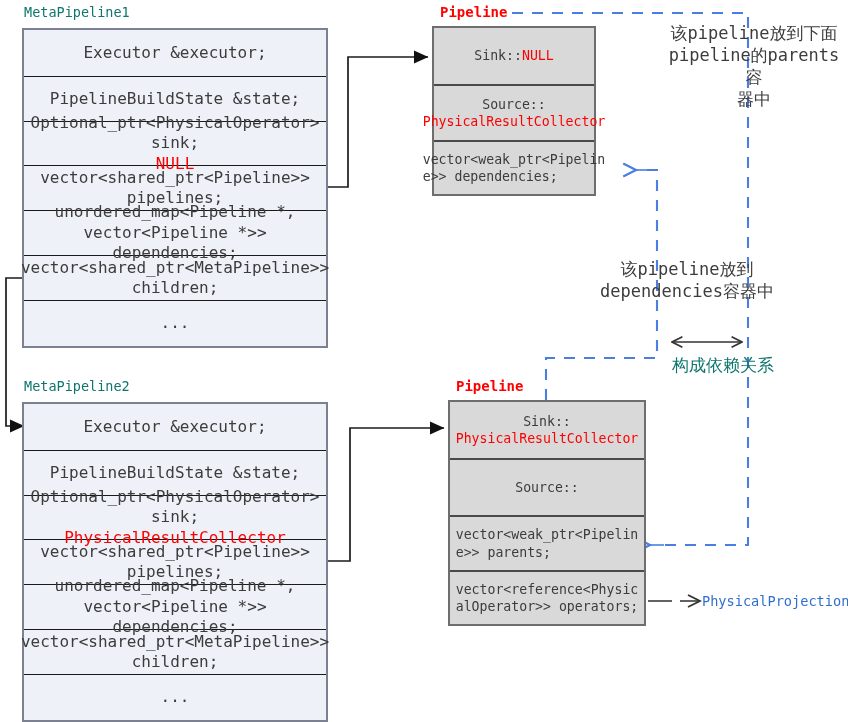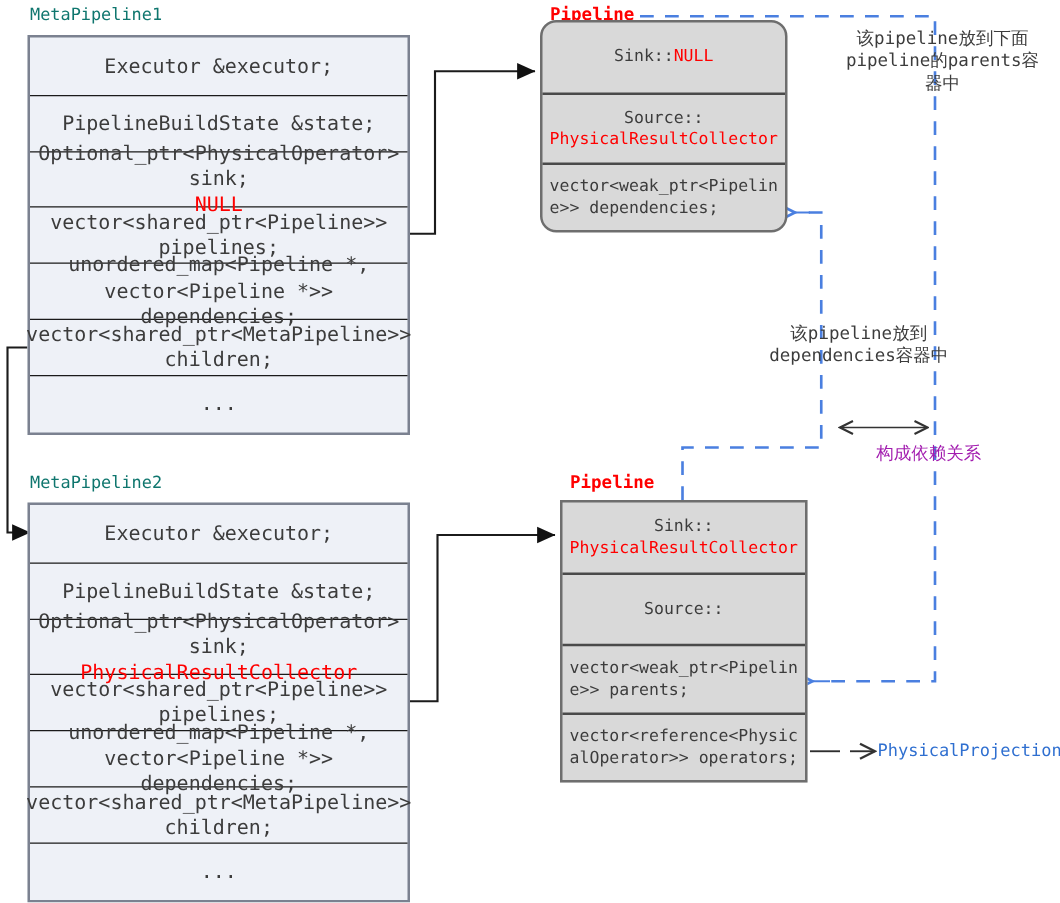--- a/index.html
+++ b/index.html
@@ -63,26 +63,26 @@
     padding:0 5px;
   }
   .pipe-row:last-child{border-bottom:none;}
   .pipe-row.leftal{justify-content:center;text-align:left;}
   .red{color:#ff0000;}
 
   
   .anno{
     position:absolute;
     text-align:center;
-    font-size:14px;
+    font-size:17px;
     line-height:1.30;
     color:#3c3c3c;
     white-space:pre-line;
   }
-  .anno.blue-txt{color:#a21caf;white-space:nowrap;margin-left:29px;}
+  .anno.blue-txt{color:#0f766e;white-space:nowrap;}
   .anno.blue-link{color:#2f6fd0;white-space:nowrap;font-size:13.6px;}
 </style>
 </head>
 <body>
 
 <div class="canvas">
 
   <svg class="wires" viewBox="0 0 848 722">
     <defs>
       <marker id="arrHead" markerWidth="9" markerHeight="9" refX="8.4" refY="4.5" orient="auto">
@@ -189,21 +189,21 @@
       <span style="white-space:pre-line;">vector&lt;shared_ptr&lt;MetaPipeline&gt;&gt;
 children;</span>
     </div>
     <div class="meta-row" style="height:45px;">
       <span>...</span>
     </div>
   </div>
 
   <div class="pipe-title" style="left:440px;top:4px;">Pipeline</div>
 
-  <div class="pipe-box" style="left:432px;top:16px;width:198px;height:170px;border-radius:13px;">
+  <div class="pipe-box" style="left:432px;top:26px;width:164px;height:170px;">
     <div class="pipe-row" style="height:58px;">
       <span><span>Sink::</span><span class="red">NULL</span></span>
     </div>
     <div class="pipe-row" style="height:56px;flex-direction:column;justify-content:center;">
       <span>Source::</span>
       <span class="red">PhysicalResultCollector</span>
     </div>
     <div class="pipe-row leftal" style="height:52px;">
       <span style="white-space:pre-line;">vector&lt;weak_ptr&lt;Pipelin
 e&gt;&gt; dependencies;</span>

